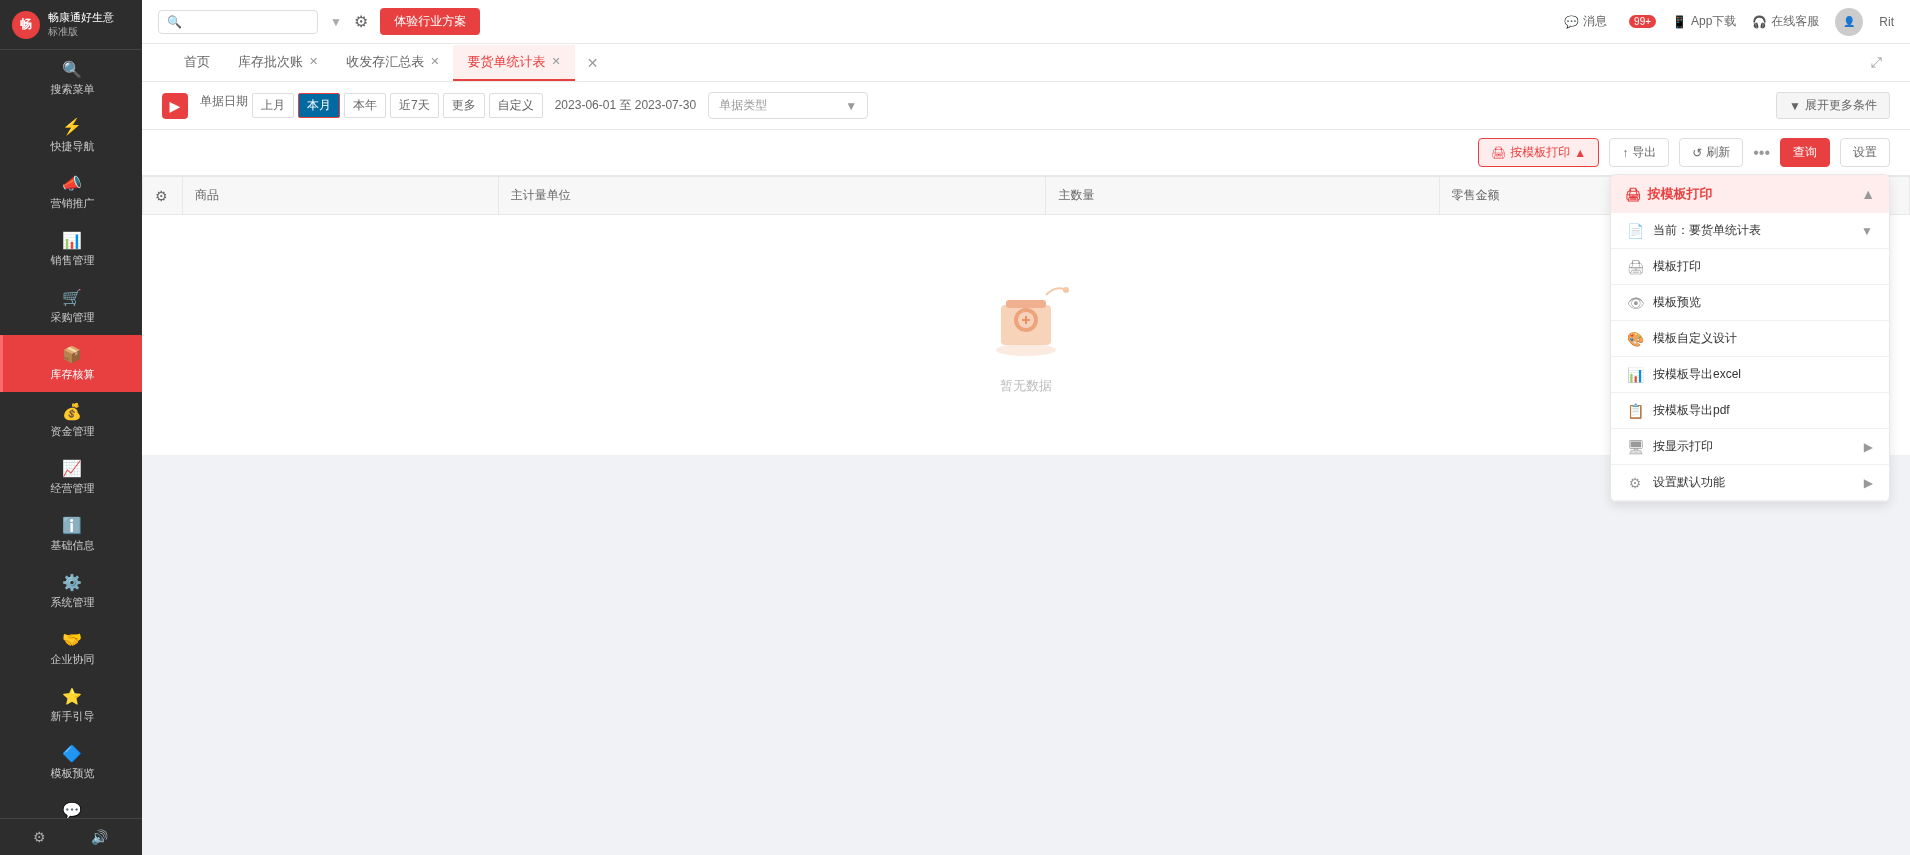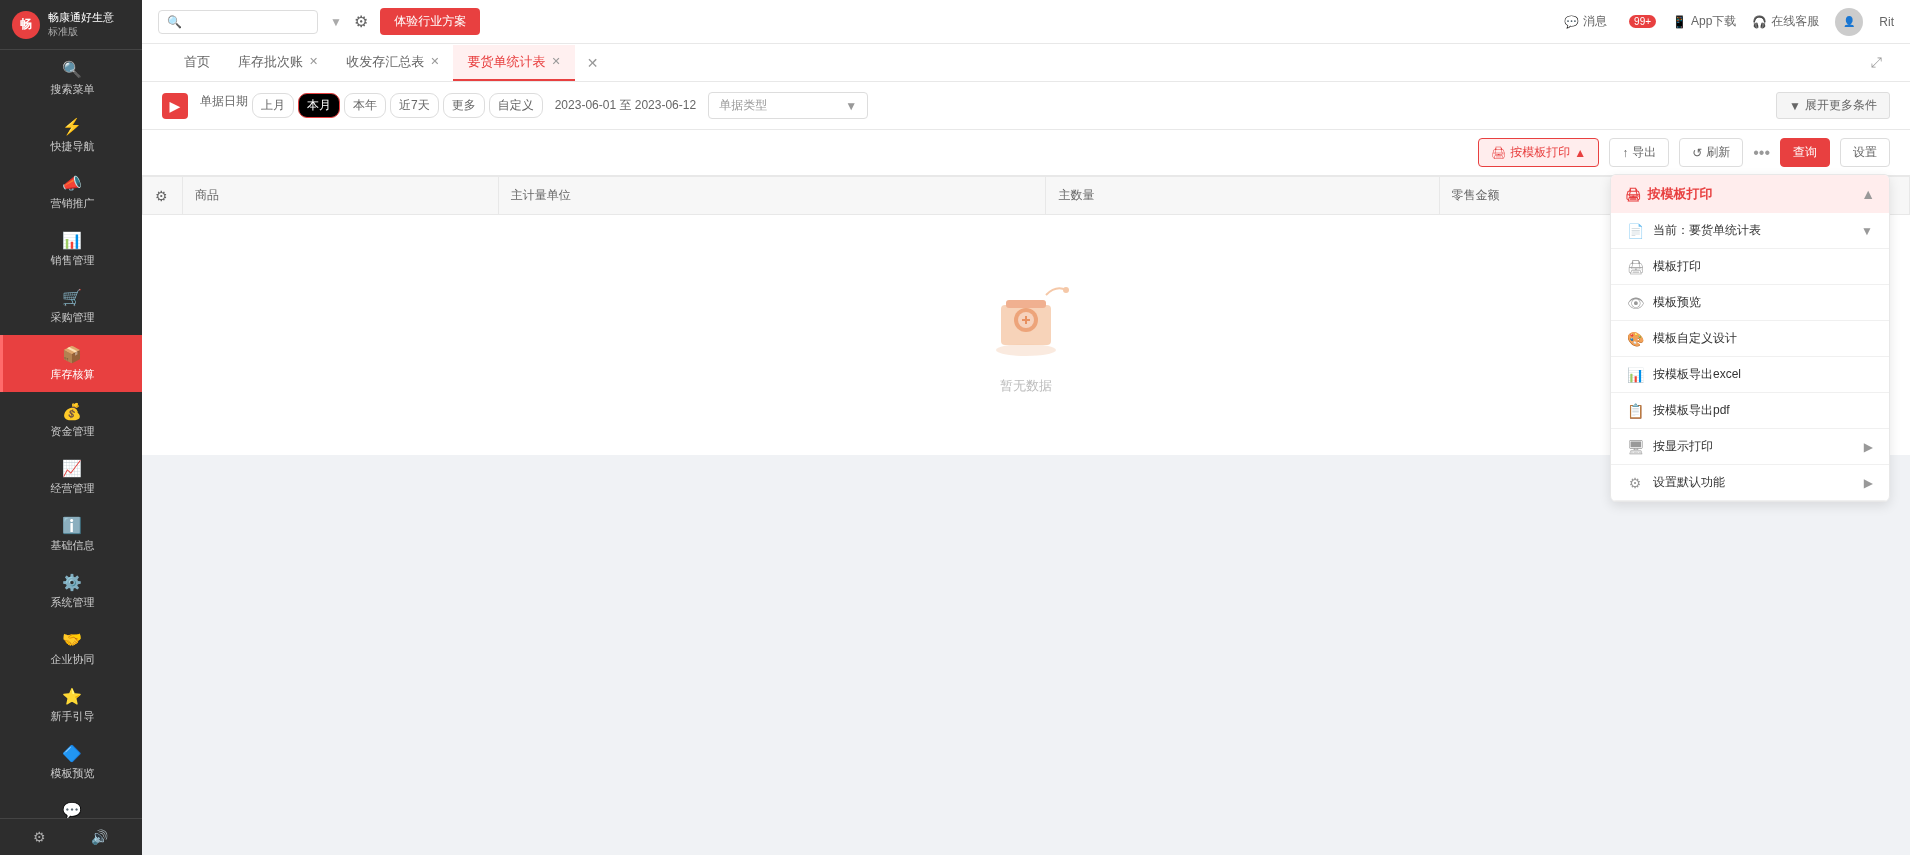--- a/index.html
+++ b/index.html
@@ -125,24 +125,24 @@
       border-bottom: 1px solid #e8e8e8;
     }
     .filter-expand-btn {
       width: 26px; height: 26px; background: #e84040;
       border-radius: 4px; display: flex; align-items: center; justify-content: center;
       color: #fff; cursor: pointer; font-size: 14px; flex-shrink: 0;
     }
     .filter-date-group { display: flex; align-items: flex-start; gap: 4px; }
     .filter-label { color: #666; font-size: 12px; }
     .filter-date-btn {
-      padding: 3px 8px; font-size: 12px; border: 1px solid #ddd; border-radius: 9px;
+      padding: 3px 8px; font-size: 12px; border: 1px solid #ddd; border-radius: 2px;
       cursor: pointer; background: #fff; color: #666;
     }
-    .filter-date-btn.active { background: #000000; color: #fff; border-color: #e84040; }
+    .filter-date-btn.active { background: #0369a1; color: #fff; border-color: #e84040; }
     .filter-date-range { font-size: 12px; color: #666; }
     .filter-select {
       display: flex; align-items: center;
       border: 1px solid #ddd; border-radius: 4px;
       padding: 4px 10px; min-width: 160px; font-size: 12px;
       color: #999; cursor: pointer; background: #fff;
       justify-content: space-between;
       gap: 12px;
     }
     .expand-more-btn {
@@ -373,21 +373,21 @@
       <div class="filter-date-group">
         <span class="filter-label">单据日期</span>
         <button class="filter-date-btn">上月</button>
         <button class="filter-date-btn active">本月</button>
         <button class="filter-date-btn">本年</button>
         <button class="filter-date-btn">近7天</button>
         <button class="filter-date-btn">更多</button>
         <button class="filter-date-btn">自定义</button>
       </div>
 
-      <span class="filter-date-range">2023-06-01 至 2023-06-12</span>
+      <span class="filter-date-range">2023-06-01 至 2023-07-30</span>
 
       <div class="filter-select">
         <span>单据类型</span>
         <span>▼</span>
       </div>
 
       <div class="expand-more-btn">
         <span>▼</span>
         <span>展开更多条件</span>
       </div>

